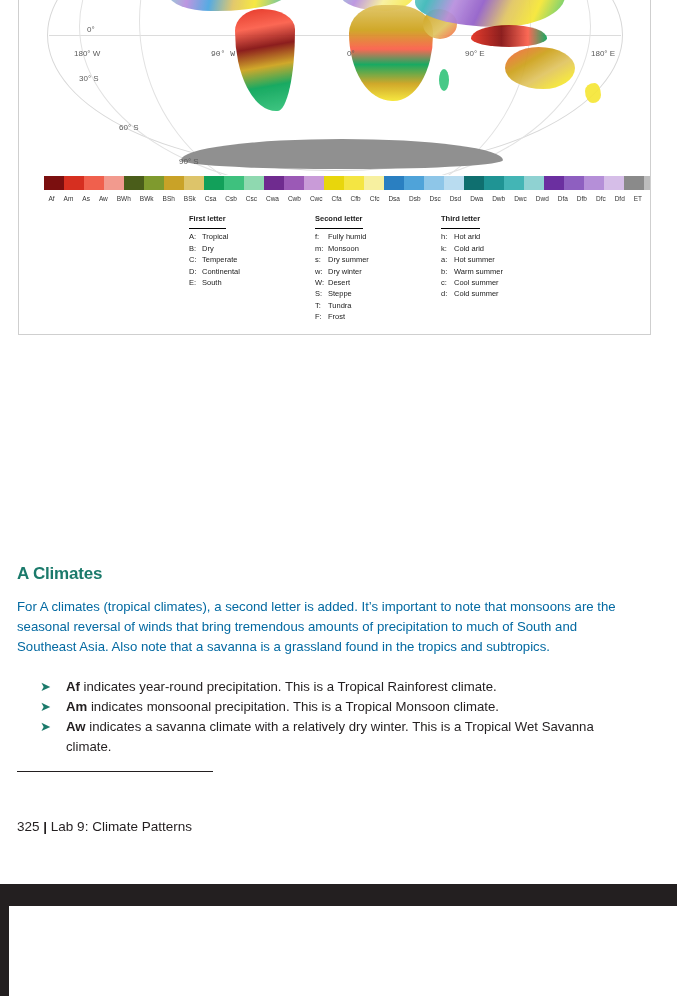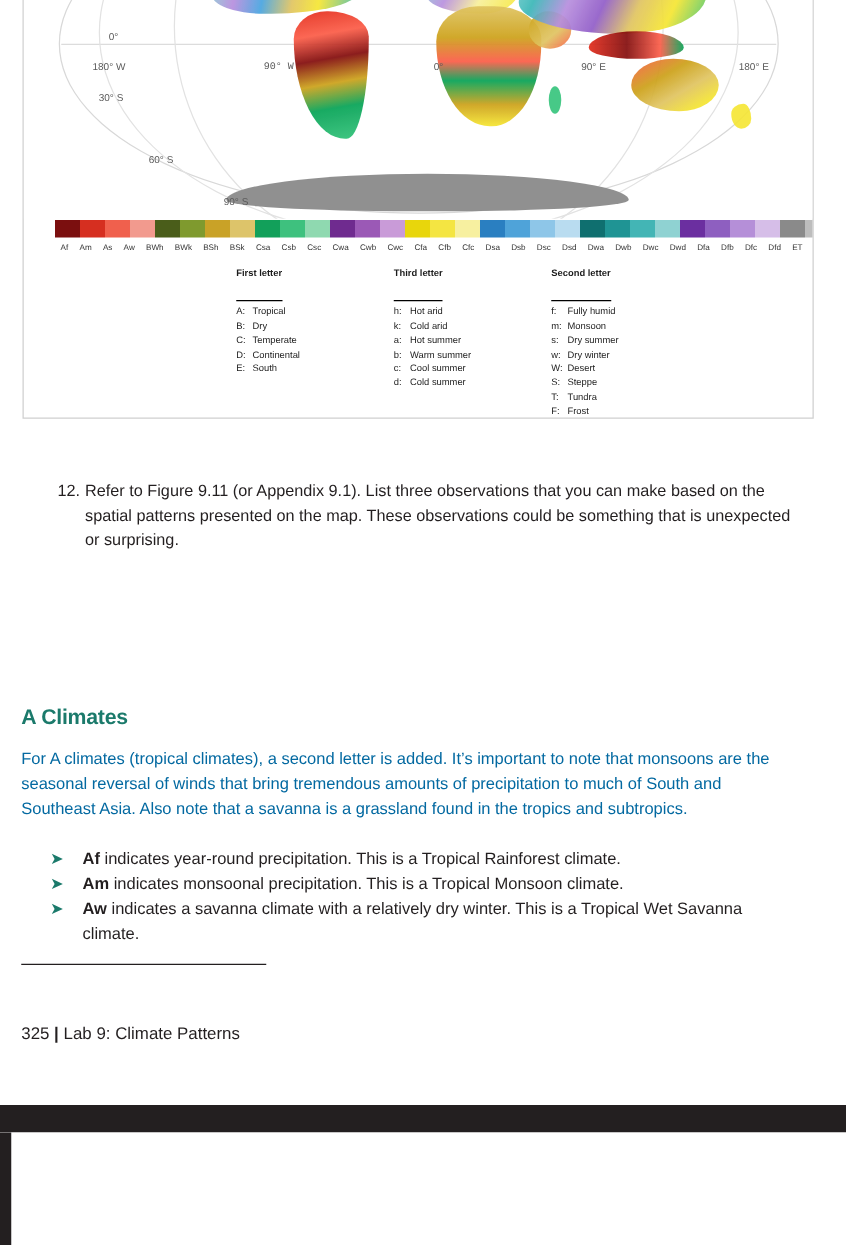--- a/index.html
+++ b/index.html
@@ -140,21 +140,21 @@
     display: flex;
     gap: 18px;
   }
   .key-col { width: 116px; }
   .key-head {
     font-weight: bold;
     font-size: 7.5px;
     margin-bottom: 2px;
     border-bottom: 1px solid #000;
     display: inline-block;
-    padding-bottom: 16px;
+    padding-bottom: 4px;
   }
   .key-row { white-space: nowrap; }
   .key-row .k { display: inline-block; width: 13px; }
 
   .fig-caption {
     position: absolute;
     left: 18px;
     top: 338px;
     width: 633px;
     text-align: center;
@@ -438,49 +438,45 @@
         <div class="key-col">
           <div class="key-head">First letter</div>
           <div class="key-row"><span class="k">A:</span><span>Tropical</span></div>
           <div class="key-row"><span class="k">B:</span><span>Dry</span></div>
           <div class="key-row"><span class="k">C:</span><span>Temperate</span></div>
           <div class="key-row"><span class="k">D:</span><span>Continental</span></div>
           <div class="key-row"><span class="k">E:</span><span>South</span></div>
         </div>
 
         <div class="key-col">
-          <div class="key-head">Third letter</div>
-          <div class="key-row"><span class="k">h:</span><span>Hot arid</span></div>
-          <div class="key-row"><span class="k">k:</span><span>Cold arid</span></div>
-          <div class="key-row"><span class="k">a:</span><span>Hot summer</span></div>
-          <div class="key-row"><span class="k">b:</span><span>Warm summer</span></div>
-          <div class="key-row"><span class="k">c:</span><span>Cool summer</span></div>
-          <div class="key-row"><span class="k">d:</span><span>Cold summer</span></div>
-        </div>
-
-        <div class="key-col">
           <div class="key-head">Second letter</div>
           <div class="key-row"><span class="k">f:</span><span>Fully humid</span></div>
           <div class="key-row"><span class="k">m:</span><span>Monsoon</span></div>
           <div class="key-row"><span class="k">s:</span><span>Dry summer</span></div>
           <div class="key-row"><span class="k">w:</span><span>Dry winter</span></div>
           <div class="key-row"><span class="k">W:</span><span>Desert</span></div>
           <div class="key-row"><span class="k">S:</span><span>Steppe</span></div>
           <div class="key-row"><span class="k">T:</span><span>Tundra</span></div>
           <div class="key-row"><span class="k">F:</span><span>Frost</span></div>
         </div>
+
+        <div class="key-col">
+          <div class="key-head">Third letter</div>
+          <div class="key-row"><span class="k">h:</span><span>Hot arid</span></div>
+          <div class="key-row"><span class="k">k:</span><span>Cold arid</span></div>
+          <div class="key-row"><span class="k">a:</span><span>Hot summer</span></div>
+          <div class="key-row"><span class="k">b:</span><span>Warm summer</span></div>
+          <div class="key-row"><span class="k">c:</span><span>Cool summer</span></div>
+          <div class="key-row"><span class="k">d:</span><span>Cold summer</span></div>
+        </div>
       </div>
     </div>
   </div>
 
 
-  <div class="question">
-    <span class="num">12.</span>
-    <span class="qtext">Refer to Figure 9.11 (or Appendix 9.1). List three observations that you can make based on the spatial patterns presented on the map. These observations could be something that is unexpected or surprising.</span>
-  </div>
 
   <div class="h-section">A Climates</div>
 
   <div class="body-para">For A climates (tropical climates), a second letter is added. It’s important to note that monsoons are the seasonal reversal of winds that bring tremendous amounts of precipitation to much of South and Southeast Asia. Also note that a savanna is a grassland found in the tropics and subtropics.</div>
 
   <div class="bullets">
     <div class="bullet">
       <span class="marker">➤</span>
       <b>Af</b><span> indicates year-round precipitation. This is a Tropical Rainforest climate.</span>
     </div>

